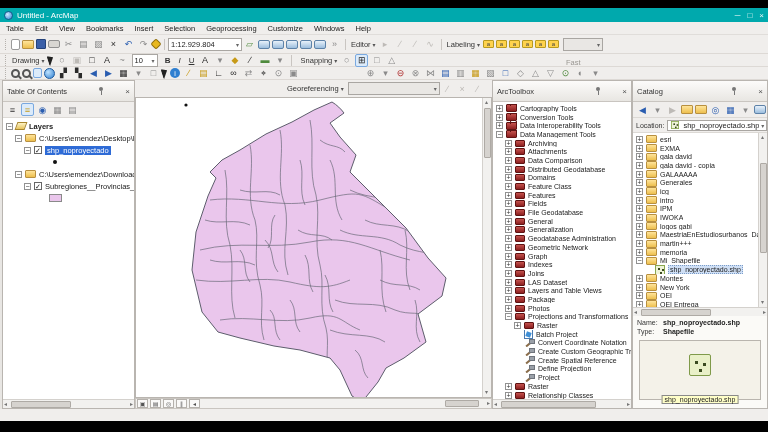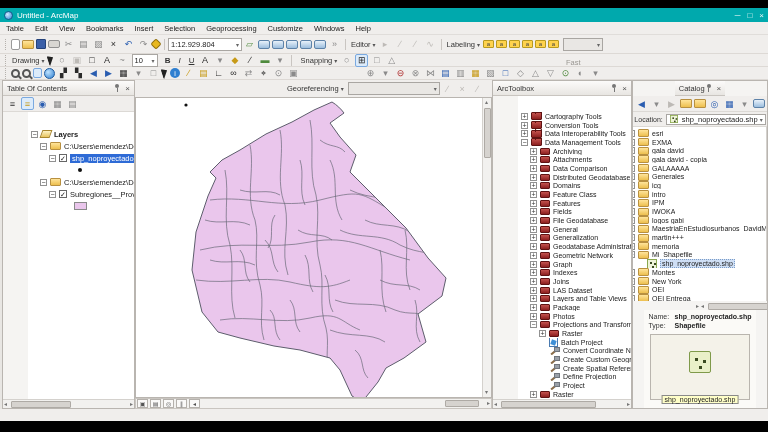--- a/index.html
+++ b/index.html
@@ -46,28 +46,28 @@
   .combo { background:#fff; border:1px solid #a9a6a2; height:13px; display:flex; align-items:center; font-size:7.5px; color:#222; padding:0 2px; position:relative; }
   .combo .cv { flex:1; overflow:hidden; white-space:nowrap; }
   .combo .ca { font-size:6px; color:#666; margin-left:2px; }
   .combo.dis { background:#e9e7e4; color:#9a9792; }
   .combo.dis .cv { color:#9a9792;margin-top:36px; }
   .fmtbtn { font-size:8px; width:12px; text-align:center; color:#333; }
 
   
   .work { display:flex; height:329px; background:#e8e6e3; }
   .panel { background:#f5f4f2; border:1px solid #b9b5b0; display:flex; flex-direction:column; overflow:hidden; }
-  .phead { height:15px; background:linear-gradient(#fcfbfa,#e8e6e2); border-bottom:1px solid #c9c5c0; display:flex; align-items:center; padding:0 4px; font-size:7.5px; color:#333; flex:none; }
+  .phead { height:21px; background:linear-gradient(#fcfbfa,#e8e6e2); border-bottom:1px solid #c9c5c0; display:flex; align-items:center; padding:0 4px; font-size:7.5px; color:#333; flex:none;gap:16px; }
   .phead .ptitle { flex:1; white-space:nowrap; overflow:hidden; }
   .pin { width:8px; height:9px; position:relative; margin-right:4px; }
   .pin::before { content:''; position:absolute; top:0; left:2px; width:4px; height:4px; background:#777; border-radius:50%; }
   .pin::after { content:''; position:absolute; top:4px; left:3.5px; width:1px; height:4px; background:#777; }
   .pclose { font-size:8px; color:#555; }
   .ptools { height:16px; display:flex; align-items:center; padding:0 2px; border-bottom:1px solid #dcd9d5; background:#f0eeec; flex:none; }
-  .tree { flex:1; background:#fff; overflow:hidden; position:relative; padding-top:16px;margin-left:25px; }
+  .tree { flex:1; background:#fff; overflow:hidden; position:relative; padding-top:2px; }
   .trow { display:flex; align-items:center; white-space:nowrap; overflow:hidden; }
   .toc .trow { height:12px; }
   .atb .trow { height:8.7px; }
   .cattree .trow { height:8.7px; }
   .texp { width:7px; height:7px; border:1px solid #919191; background:#fff; color:#333; font-size:7px; line-height:5px; text-align:center; margin-right:3px; flex:none; }
   .texp.none { border:none; background:transparent; }
   .tchk { width:8px; height:8px; border:1px solid #666; background:#fff; font-size:7px; line-height:7px; text-align:center; color:#222; margin-right:3px; flex:none; }
   .ticon { margin-right:3px; flex:none; }
   .ic-layers { width:10px; height:8px; background:linear-gradient(#fdf3c5,#e8c45e); border:1px solid #a8862e; transform:skewX(-20deg); }
   .ic-folder { width:11px; height:8px; background:linear-gradient(#ffe49a,#edbf4e); border:1px solid #b89040; border-radius:1px; }
@@ -103,21 +103,21 @@
   .georef-strip { height:17px; background:#f0eeec; display:flex; align-items:center; flex:none; }
   .georef-bar { margin-left:150px; display:flex; align-items:center; }
   .map-canvas { flex:1; background:#fff; border:1px solid #b9b5b0; position:relative; overflow:hidden; }
   .map-bottom { height:11px; background:#f2f1ef; border:1px solid #c9c5c0; display:flex; align-items:center; flex:none; }
   .viewbtn { width:11px; height:9px; border:1px solid #b5b1ac; background:#faf9f8; font-size:6px; color:#555; display:inline-flex; align-items:center; justify-content:center; margin:0 1px; }
   .map-hscroll { flex:1; height:9px; position:relative; background:#f2f1ef; }
 
   
   .atb { width:140px; flex:none; }
   
-  .cat { width:136px; flex:none;align-items:center; }
+  .cat { width:136px; flex:none; }
   .locrow { height:15px; display:flex; align-items:center; padding:0 3px; background:#f0eeec; border-bottom:1px solid #dcd9d5; font-size:7px; color:#333; flex:none; }
   .cattree { height:174px; flex:none; background:#fff; position:relative; overflow:hidden; padding-top:2px; }
   .catinfo { flex:1; background:#fbfaf7; padding:3px 4px; font-size:7px; color:#222; position:relative; }
   .inforow { display:flex; margin-bottom:2px; }
   .inforow .il { width:26px; color:#333; }
   .inforow .iv { font-weight:bold; }
   .previewbox { position:absolute; left:6px; right:6px; top:24px; bottom:8px; background:#f4f2e9; border:1px solid #b9b5ae; }
   .pvicon { position:absolute; left:50%; top:42%; transform:translate(-50%,-50%); width:22px; height:22px; background:#e9f0c8; border:1px solid #7f9a4a; border-radius:2px; }
   .pvicon::after { content:''; position:absolute; left:5px; top:6px; width:3px; height:3px; background:#3a4a20; box-shadow:8px 2px 0 #3a4a20, 4px 8px 0 #3a4a20; }
   .pvlabel { position:absolute; left:50%; bottom:-5px; transform:translateX(-50%); background:#ffffc8; border:1px solid #8a8a8a; font-size:7px; padding:0 2px; white-space:nowrap; }

